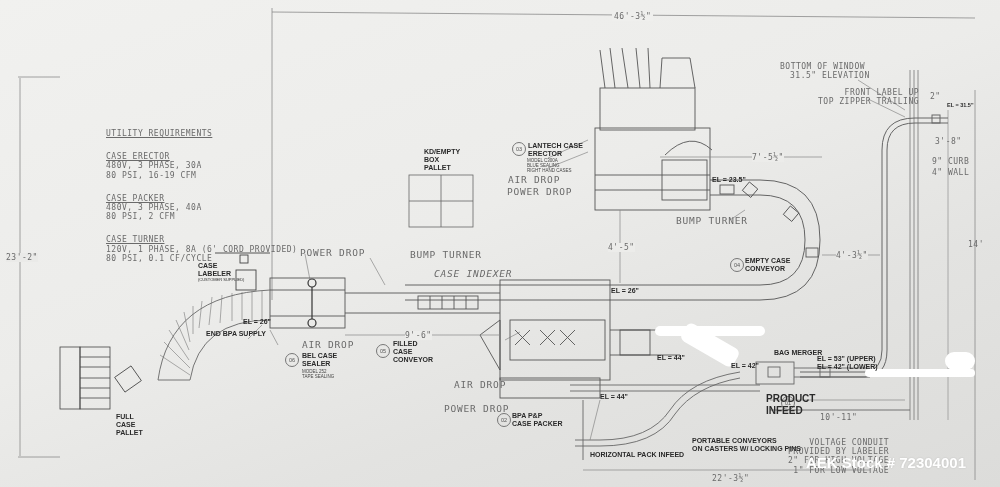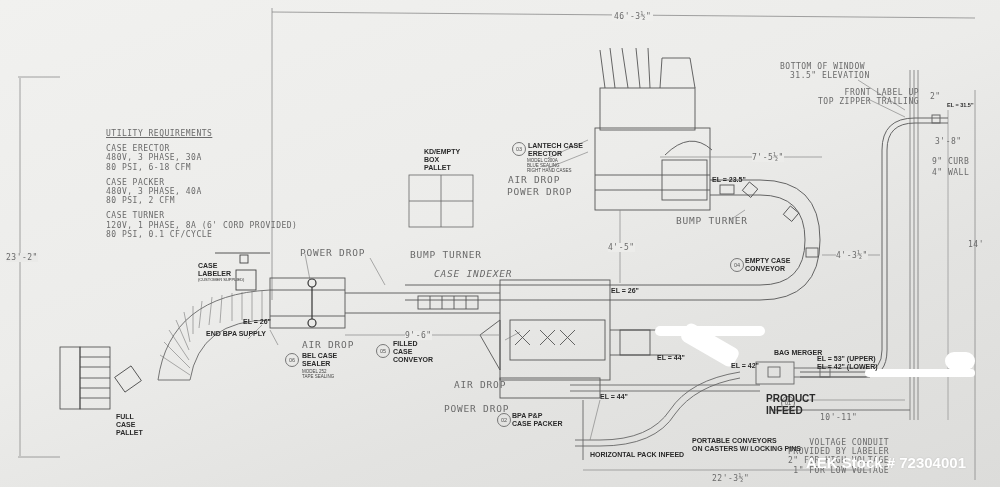--- a/index.html
+++ b/index.html
@@ -10,21 +10,21 @@
     color:#555;
   }
   svg.drawing { position:absolute; left:0; top:0; }
   .lbl { position:absolute; white-space:nowrap; line-height:1.15; }
   .thin { font-family:"DejaVu Sans Mono", monospace; color:#6a6a6a; font-size:8px; letter-spacing:0.5px; }
   .thin-lg { font-family:"DejaVu Sans Mono", monospace; color:#6a6a6a; font-size:9.5px; letter-spacing:0.8px; }
   .bold { font-family:"Liberation Sans", sans-serif; font-weight:bold; color:#2a2a2a; font-size:7px; }
   .bold-lg { font-family:"Liberation Sans", sans-serif; font-weight:bold; color:#2a2a2a; font-size:10px; }
   .tiny { font-family:"Liberation Sans", sans-serif; color:#444; font-size:4.5px; }
   .util-title { text-decoration:underline; }
-  .util-head { display:block; margin-top:6px; }
+  .util-head { text-decoration:underline; display:block; margin-top:14px; }
   .circle-num {
     position:absolute; width:12px; height:12px; border:1px solid #777; border-radius:50%;
     font-family:"Liberation Sans", sans-serif; font-size:5.5px; color:#555; text-align:center; line-height:12px;
   }
   .watermark {
     position:absolute; right:34px; bottom:16px; font-family:"Liberation Sans", sans-serif;
     font-weight:bold; font-size:15px; color:#ffffff; text-shadow:0 0 2px rgba(0,0,0,0.15);
   }
   .redact { position:absolute; background:#ffffff; }
 </style>
@@ -186,21 +186,21 @@
 
 <div class="redact" style="left:655px;top:326px;width:110px;height:10px;border-radius:5px;"></div>
 <div class="redact" style="left:680px;top:335px;width:60px;height:20px;transform:rotate(30deg);border-radius:6px;"></div>
 <div class="redact" style="left:865px;top:369px;width:110px;height:8px;border-radius:4px;"></div>
 <div class="redact" style="left:945px;top:352px;width:30px;height:18px;border-radius:9px;"></div>
 
 <div class="lbl thin" style="left:106px;top:129px;">
   <span class="util-title">UTILITY REQUIREMENTS</span>
   <span class="util-head">CASE ERECTOR</span>
   <span style="display:block">480V, 3 PHASE, 30A</span>
-  <span style="display:block">80 PSI, 6-18 CFM</span>
+  <span style="display:block">80 PSI, 16-19 CFM</span>
   <span class="util-head">CASE PACKER</span>
   <span style="display:block">480V, 3 PHASE, 40A</span>
   <span style="display:block">80 PSI, 2 CFM</span>
   <span class="util-head">CASE TURNER</span>
   <span style="display:block">120V, 1 PHASE, 8A (6' CORD PROVIDED)</span>
   <span style="display:block">80 PSI, 0.1 CF/CYCLE</span>
 </div>
 
 <div class="lbl thin" style="left:612px;top:12px;background:#efefed;padding:0 2px;">46'-3½"</div>
 <div class="lbl thin" style="left:6px;top:253px;background:#eaeae8;">23'-2"</div>

